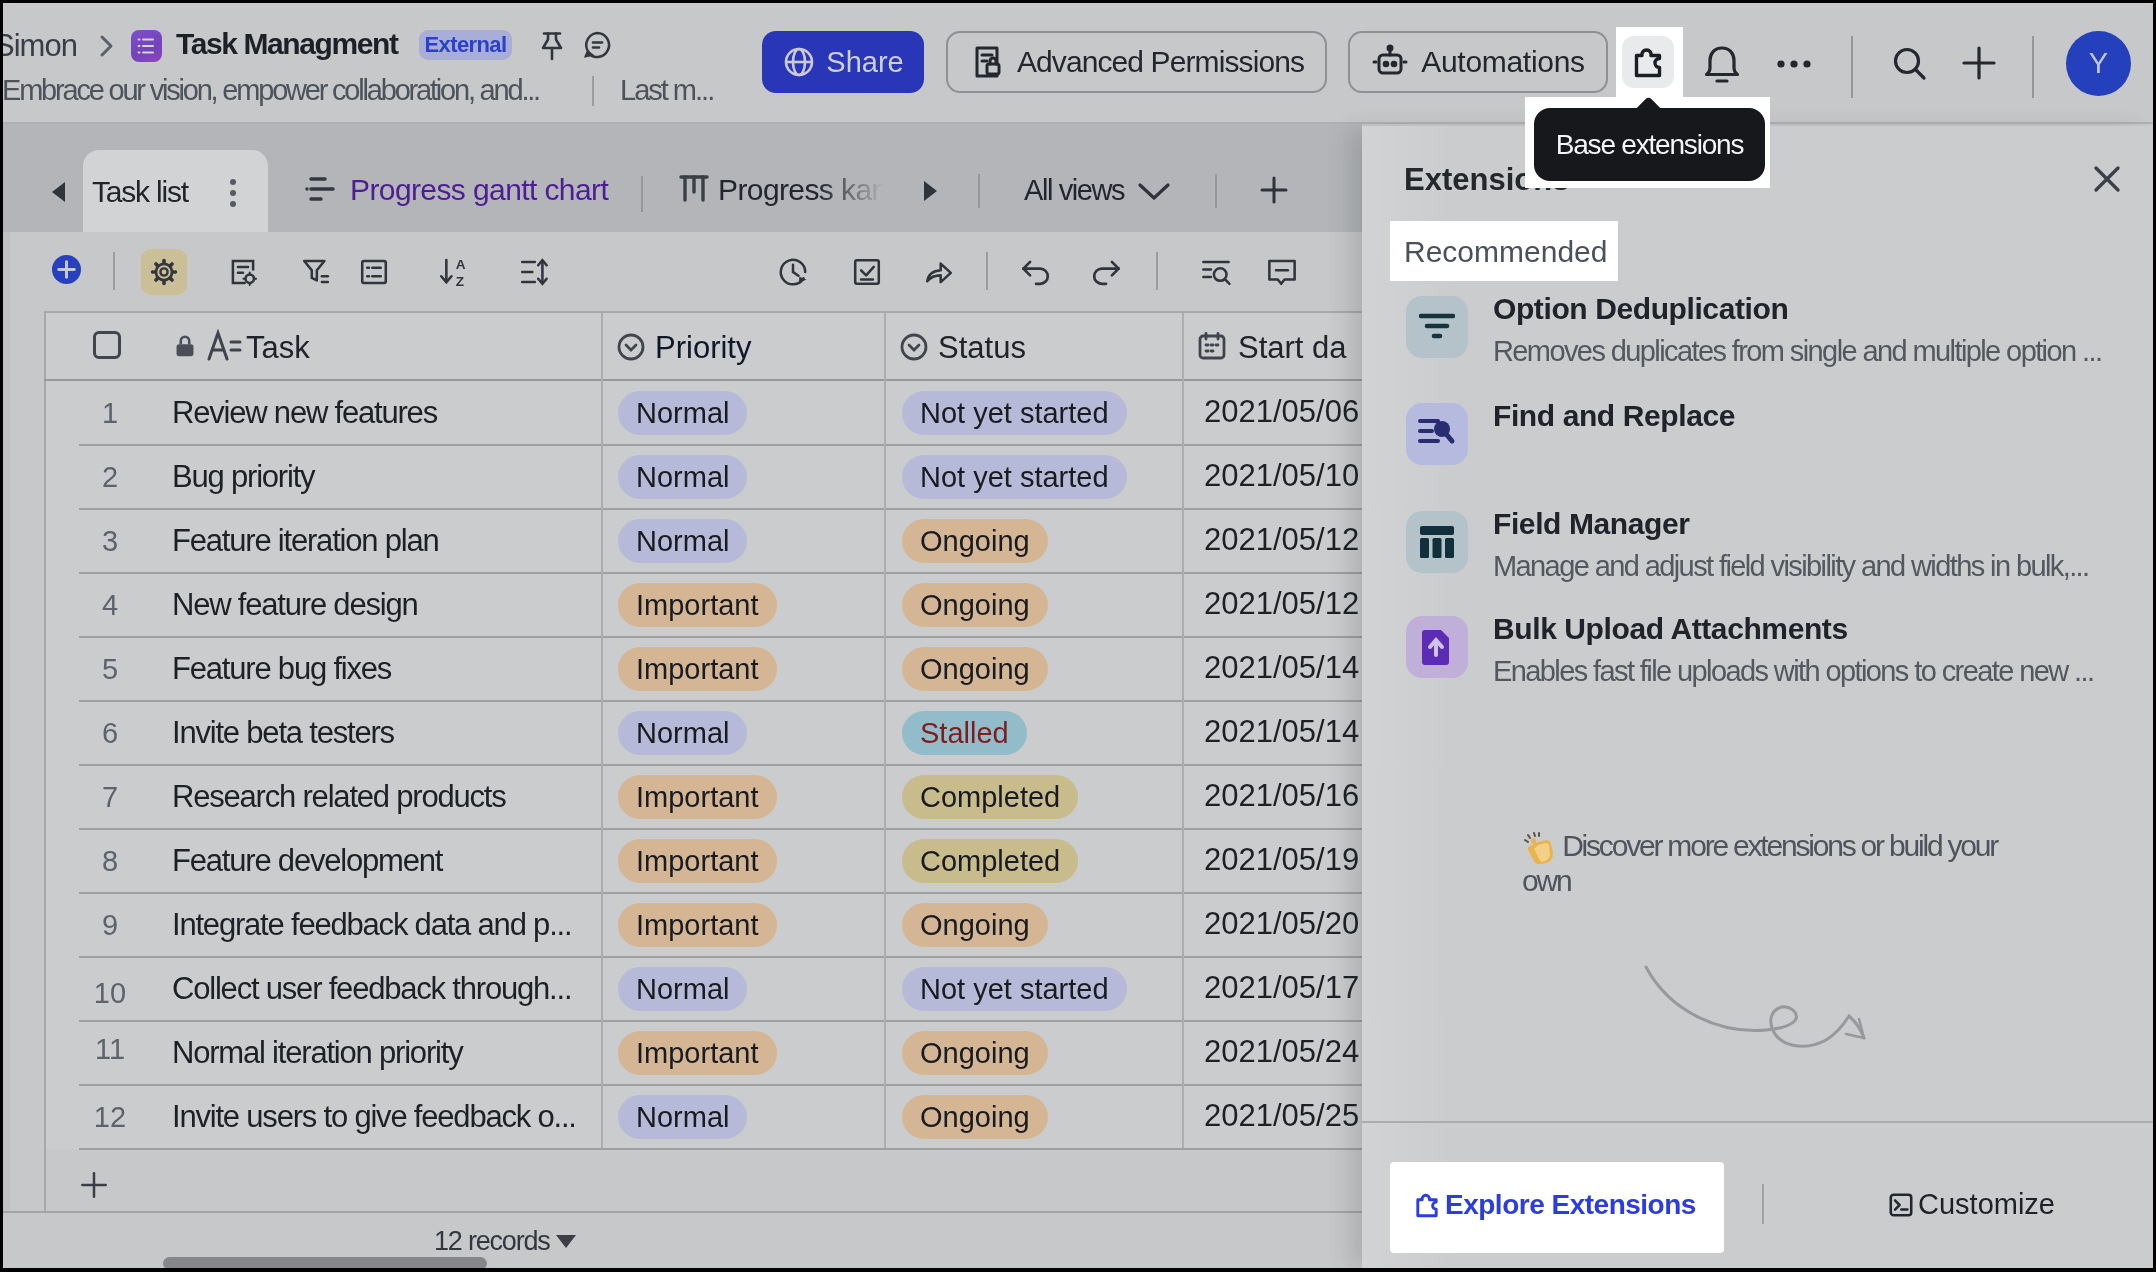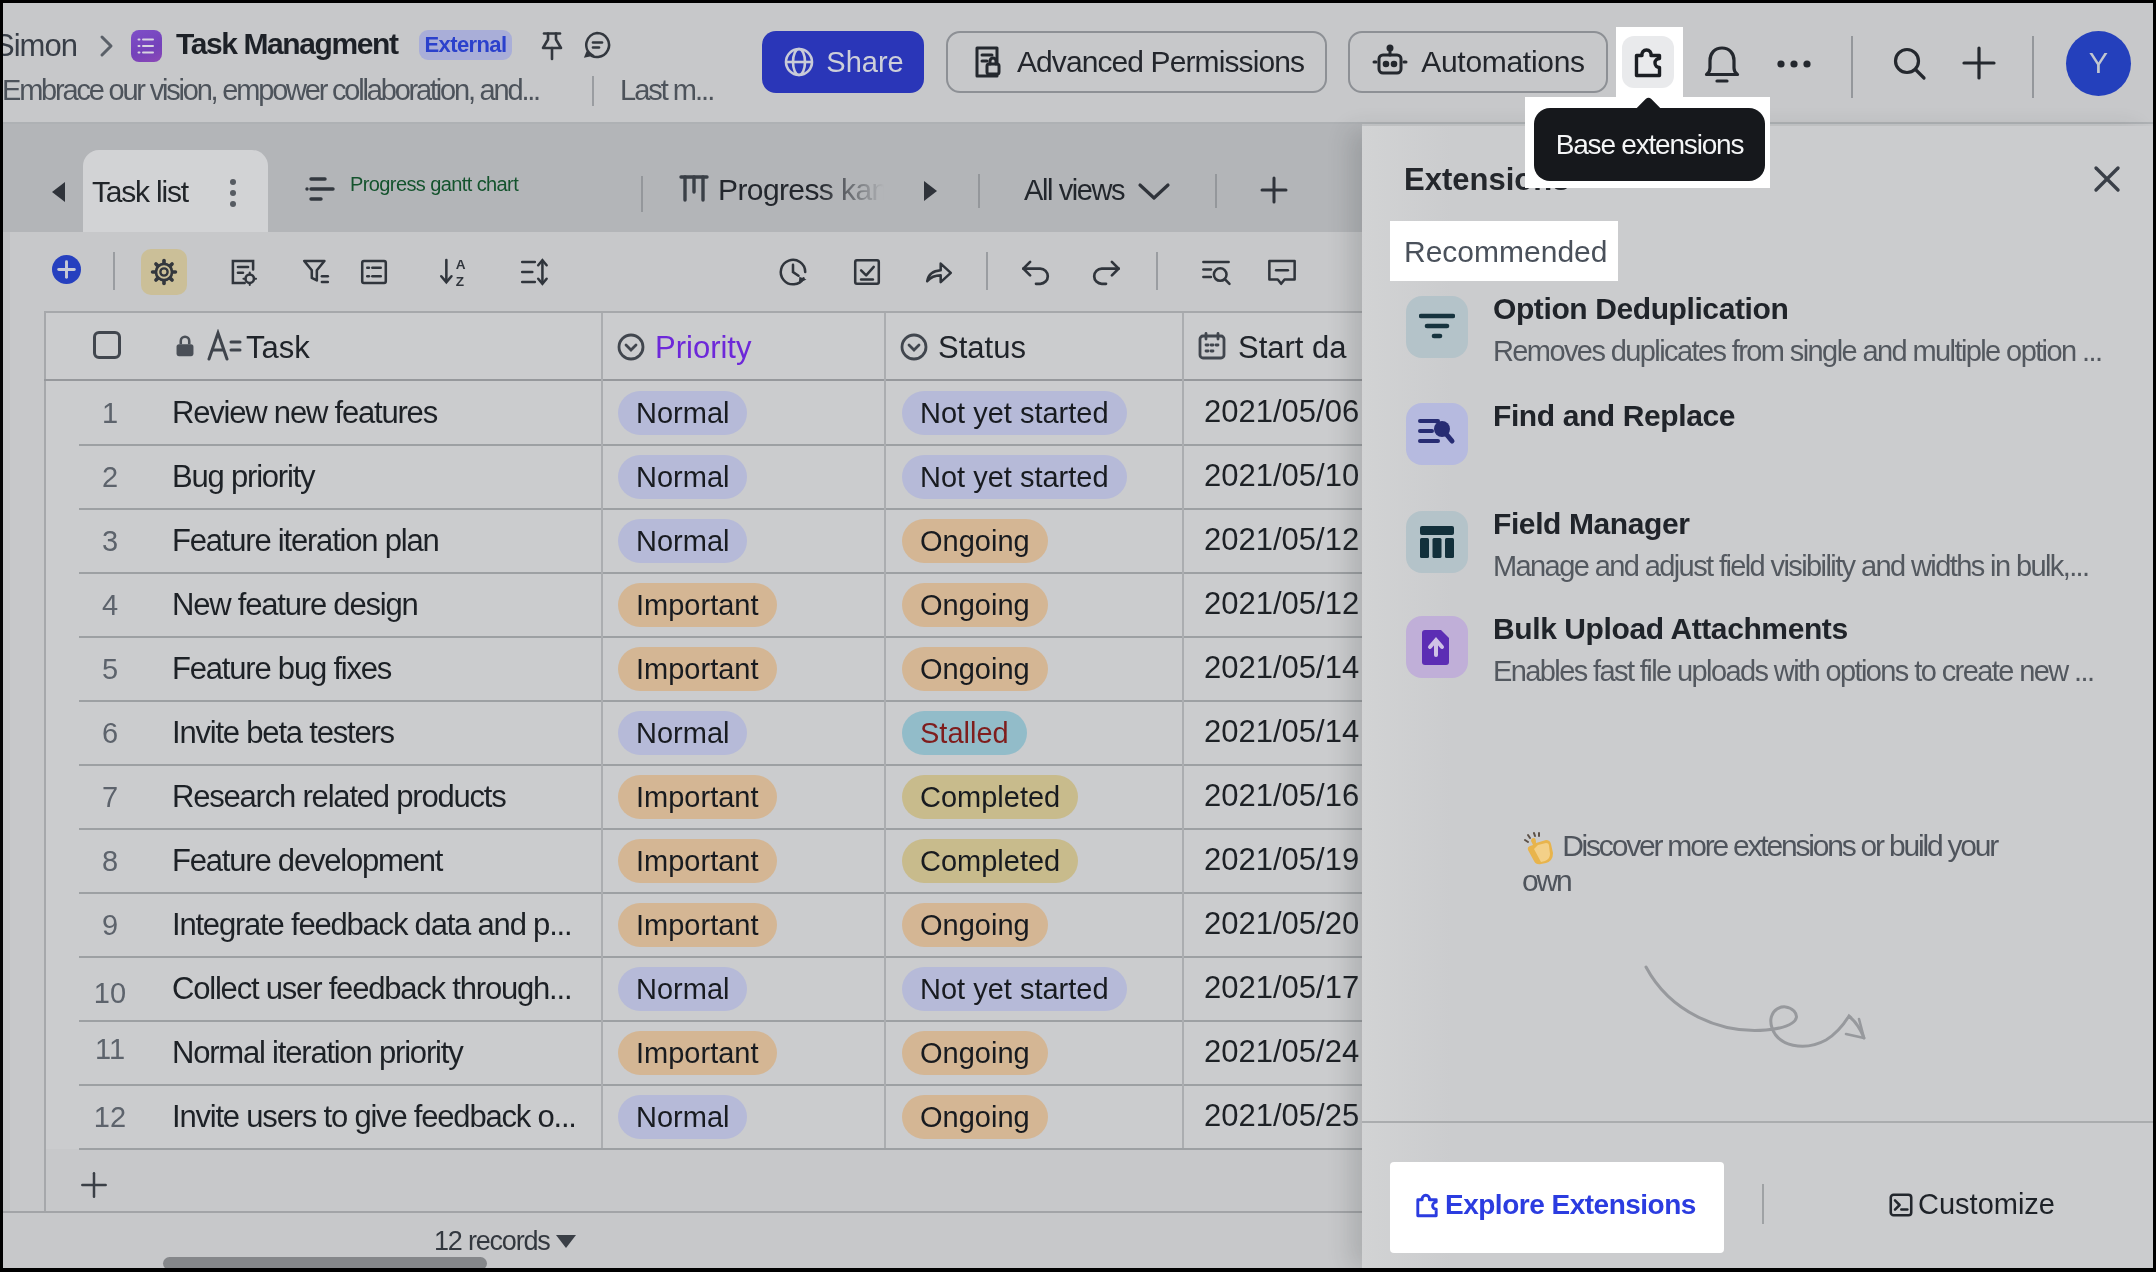--- a/index.html
+++ b/index.html
@@ -146,21 +146,21 @@
   </div>
 
   <svg class="abs" style="left:304px;top:48px;" width="36" height="36" viewBox="0 0 36 36">
       <g stroke="#33383f" stroke-width="3.4" fill="none" stroke-linecap="round">
     <line x1="7" y1="7" x2="21" y2="7"></line>
         <line x1="3" y1="17" x2="3" y2="17"></line>
         <line x1="7" y1="17" x2="29" y2="17"></line>
         <line x1="7" y1="27" x2="17" y2="27"></line>
   </g>
     </svg>
-  <div class="abs" style="left:350px;top:49px;font-size:20px;letter-spacing:-0.6px;color:#14532d;">Progress gantt chart</div>
+  <div class="abs" style="left:350px;top:49px;font-size:30px;letter-spacing:-0.6px;color:#4c1d95;">Progress gantt chart</div>
   <div class="abs" style="left:641px;top:52px;width:2px;height:36px;background:#94979b;"></div>
 
   <svg class="abs" style="left:676px;top:48px;" width="36" height="36" viewBox="0 0 36 36">
       <g stroke="#3a3f46" stroke-width="3.4" fill="none" stroke-linecap="round">
     <line x1="5" y1="5" x2="31" y2="5"></line>
         <line x1="9" y1="5" x2="9" y2="28"></line>
         <line x1="18" y1="5" x2="18" y2="20"></line>
         <line x1="27" y1="5" x2="27" y2="28"></line>
   </g>
     </svg>
@@ -348,21 +348,21 @@
       </g>
     </svg>
   <div class="abs" style="left:246px;top:19px;font-size:31px;color:#20242a;">Task</div>
 
   <svg class="abs" style="left:616px;top:21px;" width="30" height="30" viewBox="0 0 30 30">
       <g stroke="#41464e" stroke-width="2.8" fill="none" stroke-linecap="round">
         <circle cx="15" cy="15" r="12"></circle>
         <path d="M10 13 l5 5 5 -5"></path>
       </g>
     </svg>
-  <div class="abs" style="left:655px;top:19px;font-size:31px;color:#6d28d9;">Priority</div>
+  <div class="abs" style="left:655px;top:19px;font-size:31px;color:#0f172a;">Priority</div>
   <svg class="abs" style="left:899px;top:21px;" width="30" height="30" viewBox="0 0 30 30">
       <g stroke="#41464e" stroke-width="2.8" fill="none" stroke-linecap="round">
         <circle cx="15" cy="15" r="12"></circle>
         <path d="M10 13 l5 5 5 -5"></path>
       </g>
     </svg>
   <div class="abs" style="left:938px;top:19px;font-size:31px;color:#20242a;">Status</div>
   <svg class="abs" style="left:1197px;top:20px;" width="30" height="30" viewBox="0 0 30 30">
       <g stroke="#41464e" stroke-width="2.8" fill="none" stroke-linecap="round">
         <rect x="3" y="5" width="24" height="22" rx="3"></rect>

